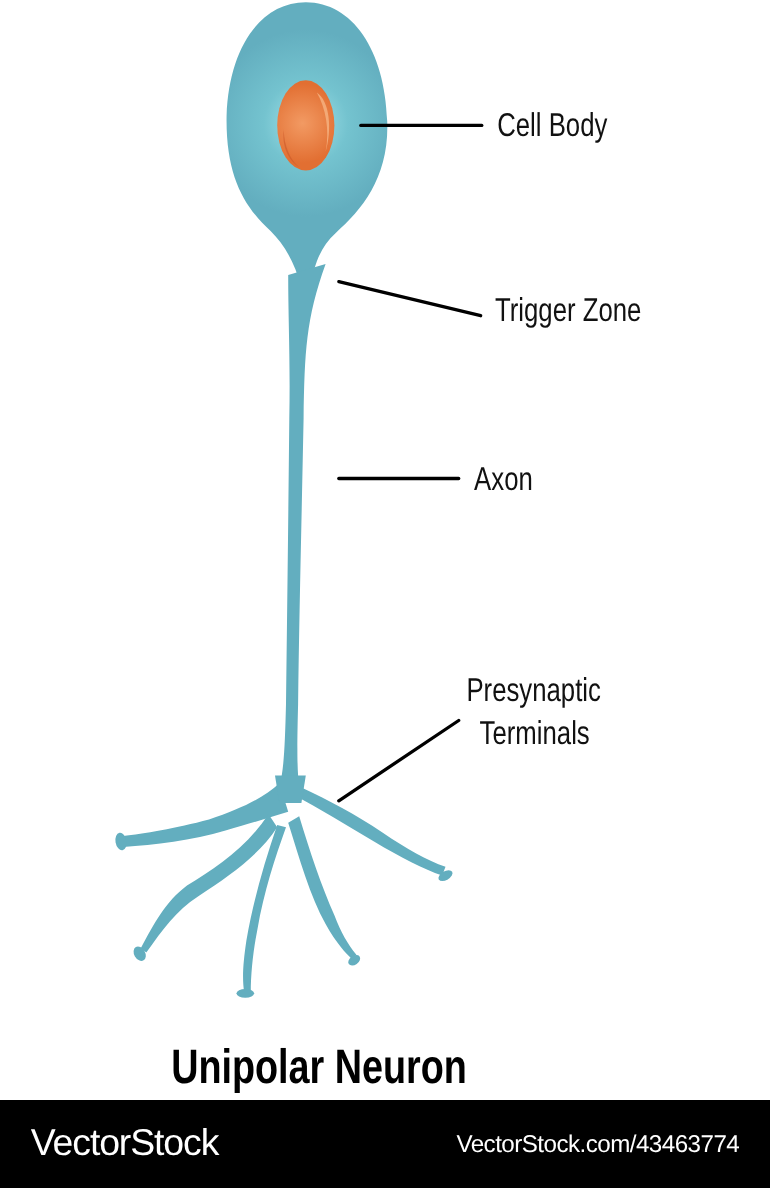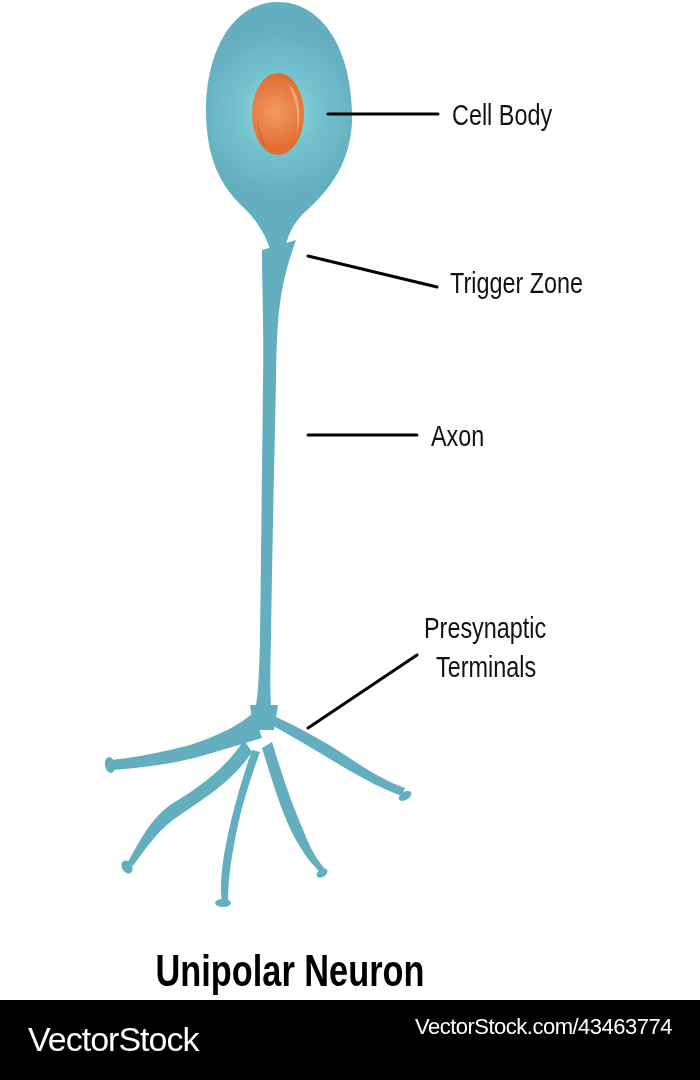--- a/index.html
+++ b/index.html
@@ -31,21 +31,21 @@
   .footer {
     position: absolute; left: 0; top: 1000px; width: 700px; height: 80px;
     background: #000000;
   }
   .footer-brand {
     position: absolute; left: 28px; top: 20px;
     font-family: "Liberation Sans", sans-serif;
     font-size: 34px; color: #ffffff; letter-spacing: -1px;
   }
   .footer-url {
-    position: absolute; right: 28px; top: 14px;
+    position: absolute; right: 28px; top: 27px;
     font-family: "Liberation Sans", sans-serif;
     font-size: 22px; color: #ffffff; letter-spacing: -0.5px;
   }
 </style>
 </head>
 <body>
 
 <svg id="diagram" viewBox="0 0 700 1000" width="700" height="1000">
   <defs>
     <radialGradient id="somaGlow" cx="278" cy="112" r="85" gradientUnits="userSpaceOnUse">

